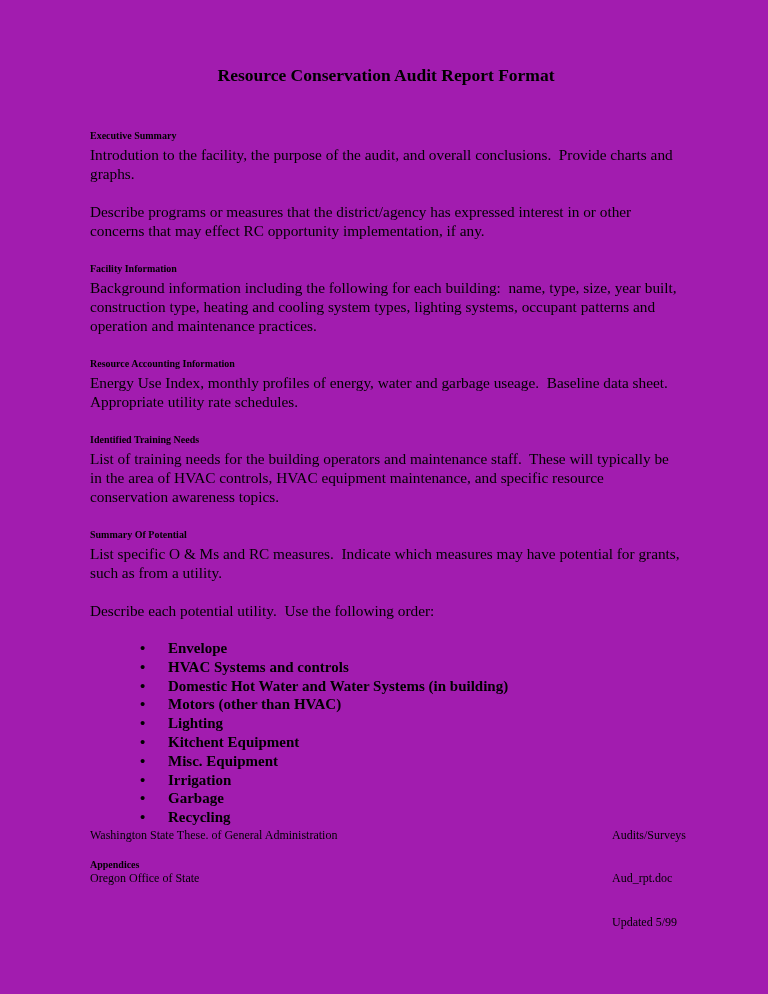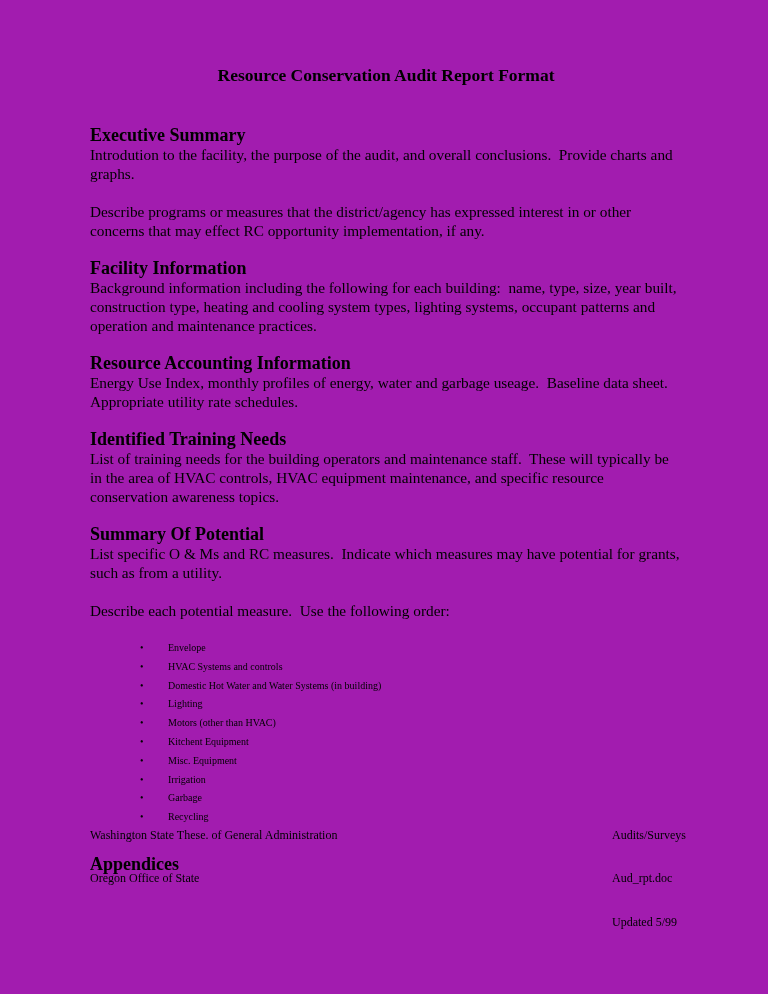--- a/index.html
+++ b/index.html
@@ -31,21 +31,21 @@
     font-size: 17.5px;
     font-weight: bold;
     text-align: center;
     margin: 0 0 40px 0;
     line-height: 22px;
   }
   .section {
     margin: 0 0 19px 0;
   }
   .section-heading {
-    font-size: 18px;
+    font-size: 10px;
     font-weight: bold;
     line-height: 19px;
     white-space: pre-wrap;
   }
   .section-body {
     font-size: 15.3px;
     line-height: 19px;
     white-space: pre-wrap;
   }
   .para {
@@ -53,24 +53,25 @@
     line-height: 19px;
     white-space: pre-wrap;
     margin: 0 0 19px 0;
   }
   ul.bullet-list {
     list-style: none;
     margin: 19px 0 28px 50px;
     padding: 0;
   }
   ul.bullet-list li {
-    font-size: 10px;
+    font-size: 15px;
     line-height: 18.8px;
     position: relative;
     padding-left: 28px;
+    font-weight: bold;
   }
   ul.bullet-list li::before {
     content: "\2022";
     position: absolute;
     left: 0;
     top: 0;
   }
   .footer {
     position: absolute;
     left: 90px;
@@ -116,28 +117,28 @@
     <div class="section">
       <div class="section-heading">Identified Training Needs</div>
       <div class="section-body">List of training needs for the building operators and maintenance staff.  These will typically be in the area of HVAC controls, HVAC equipment maintenance, and specific resource conservation awareness topics.</div>
     </div>
 
     <div class="section">
       <div class="section-heading">Summary Of Potential</div>
       <div class="section-body">List specific O &amp; Ms and RC measures.  Indicate which measures may have potential for grants, such as from a utility.</div>
     </div>
 
-    <div class="para">Describe each potential measure.  Use the following order:</div>
+    <div class="para">Describe each potential utility.  Use the following order:</div>
 
     <ul class="bullet-list">
       <li>Envelope</li>
       <li>HVAC Systems and controls</li>
       <li>Domestic Hot Water and Water Systems (in building)</li>
+      <li>Motors (other than HVAC)</li>
       <li>Lighting</li>
-      <li>Motors (other than HVAC)</li>
       <li>Kitchent Equipment</li>
       <li>Misc. Equipment</li>
       <li>Irrigation</li>
       <li>Garbage</li>
       <li>Recycling</li>
     </ul>
 
     <div class="section">
       <div class="section-heading">Appendices</div>
     </div>

